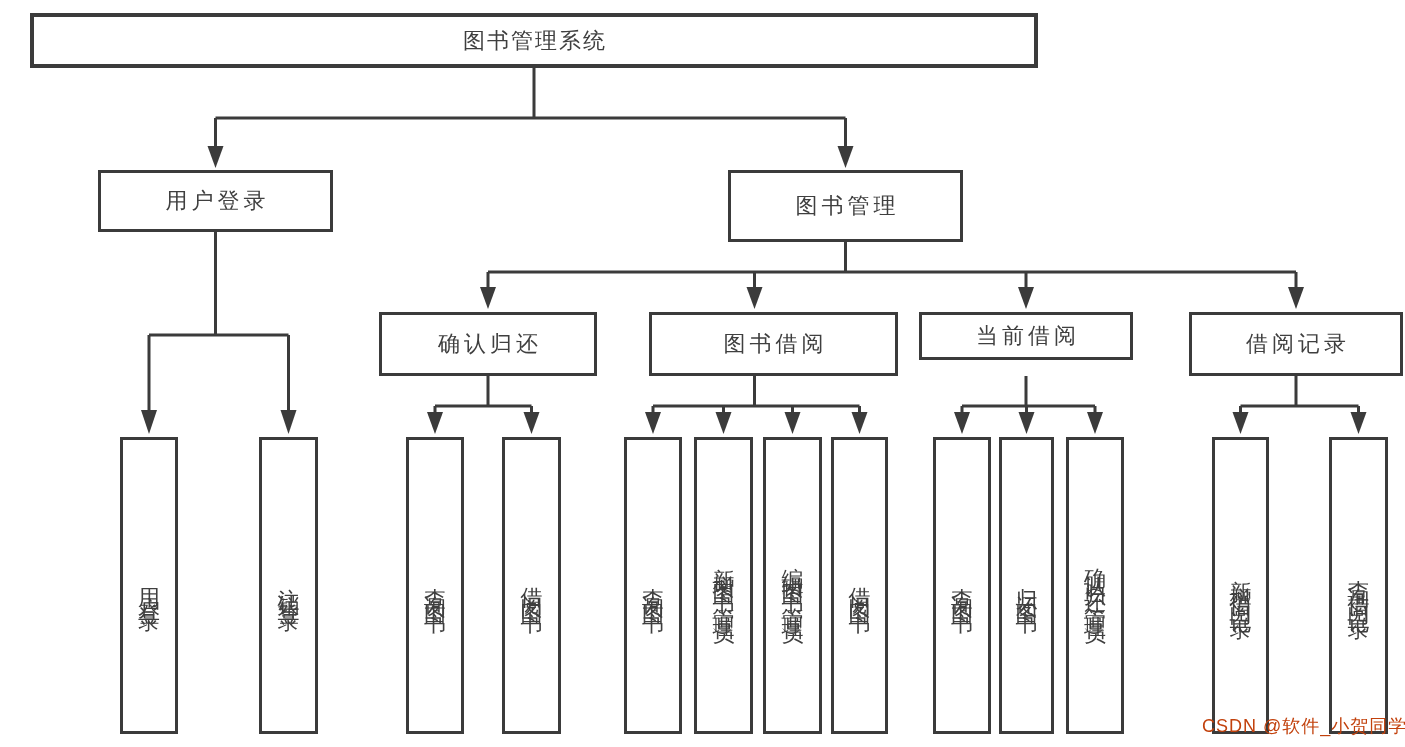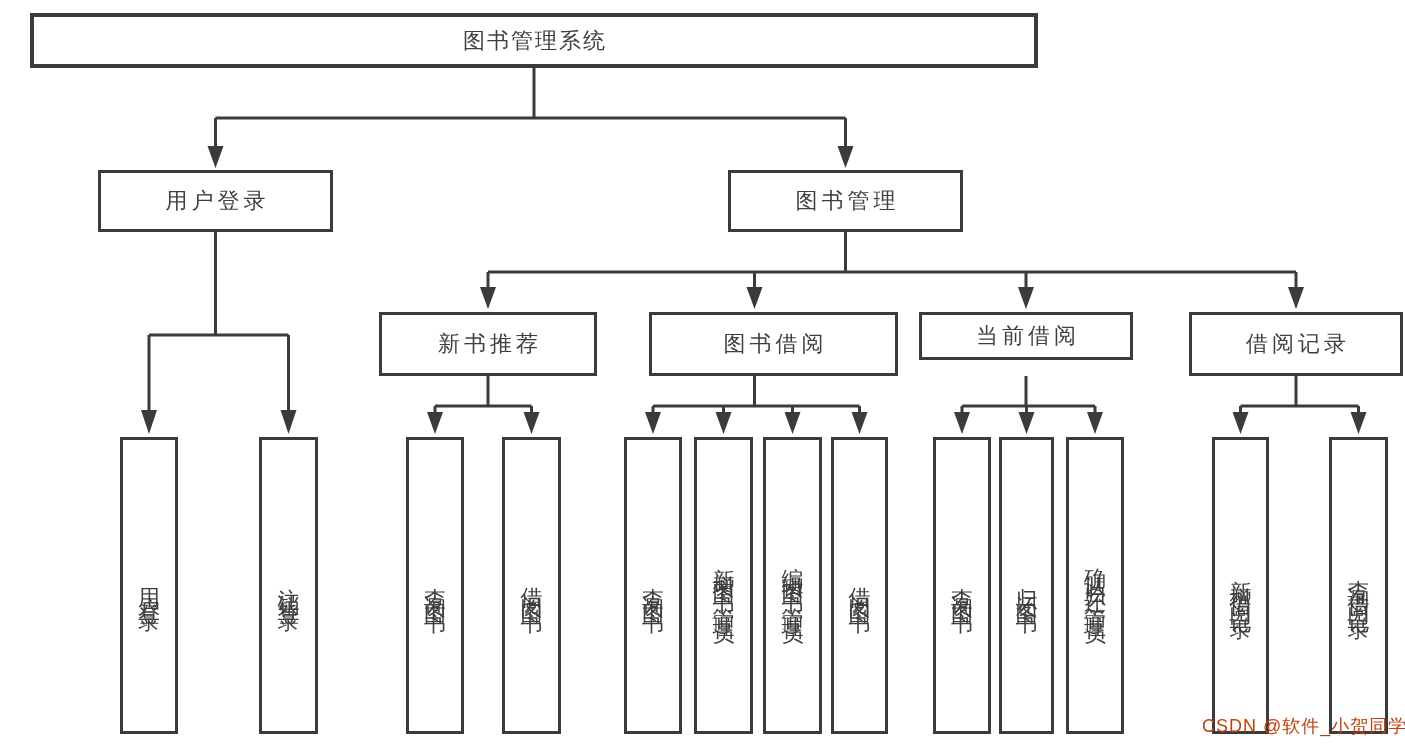--- a/index.html
+++ b/index.html
@@ -114,26 +114,26 @@
     </g>
   </svg>
 
   <div class="box hbox root-box" style="left:14px;top:13px;width:1008px;height:55px">
     <span>图书管理系统</span>
   </div>
 
   <div class="box hbox" style="left:82px;top:170px;width:235px;height:62px">
     <span>用户登录</span>
   </div>
-  <div class="box hbox" style="left:712px;top:170px;width:235px;height:62px">
+  <div class="box hbox" style="left:712px;top:170px;width:235px;height:72px">
     <span>图书管理</span>
   </div>
 
   <div class="box hbox" style="left:363px;top:312px;width:218px;height:64px">
-    <span>新书推荐</span>
+    <span>确认归还</span>
   </div>
   <div class="box hbox" style="left:633px;top:312px;width:249px;height:64px">
     <span>图书借阅</span>
   </div>
   <div class="box hbox" style="left:903px;top:312px;width:214px;height:48px">
     <span>当前借阅</span>
   </div>
   <div class="box hbox" style="left:1173px;top:312px;width:214px;height:64px">
     <span>借阅记录</span>
   </div>

